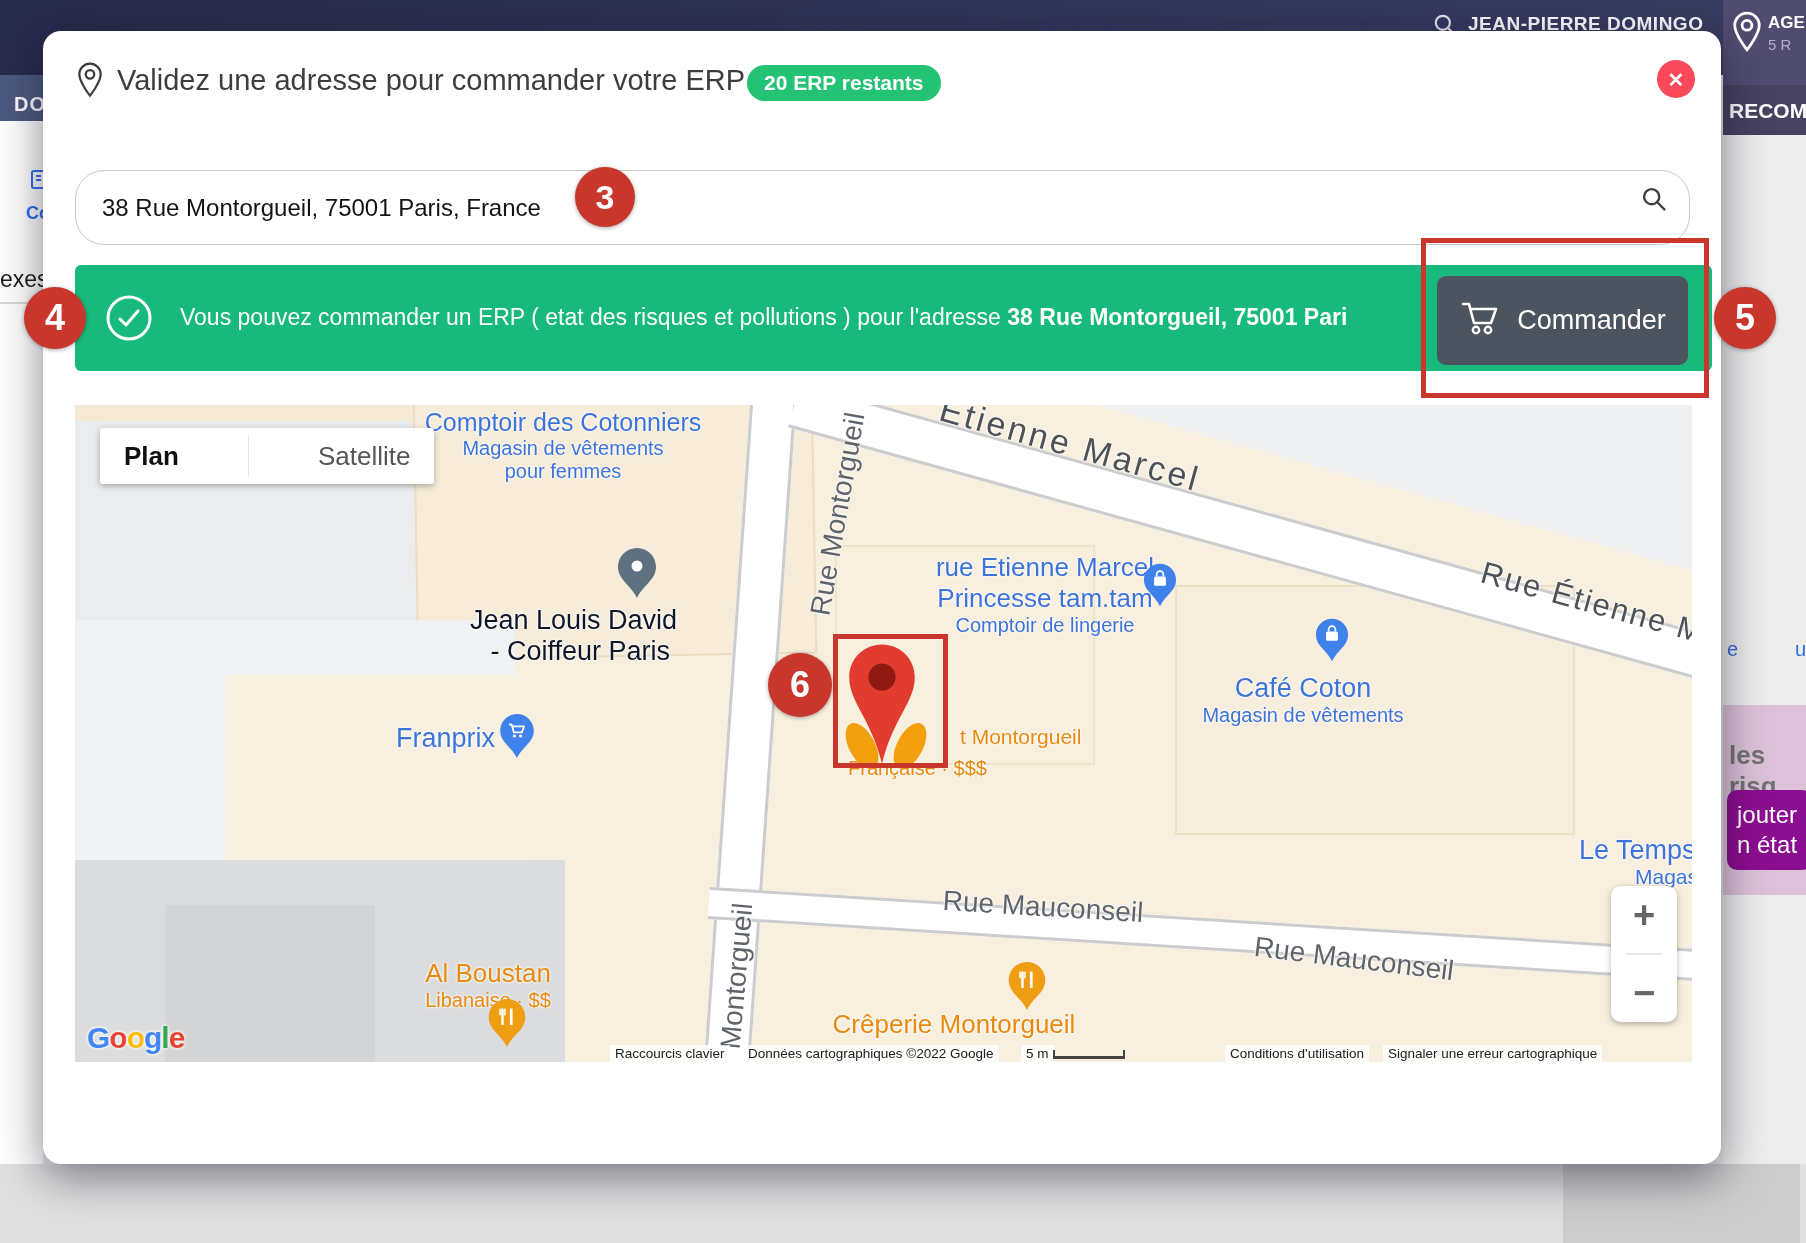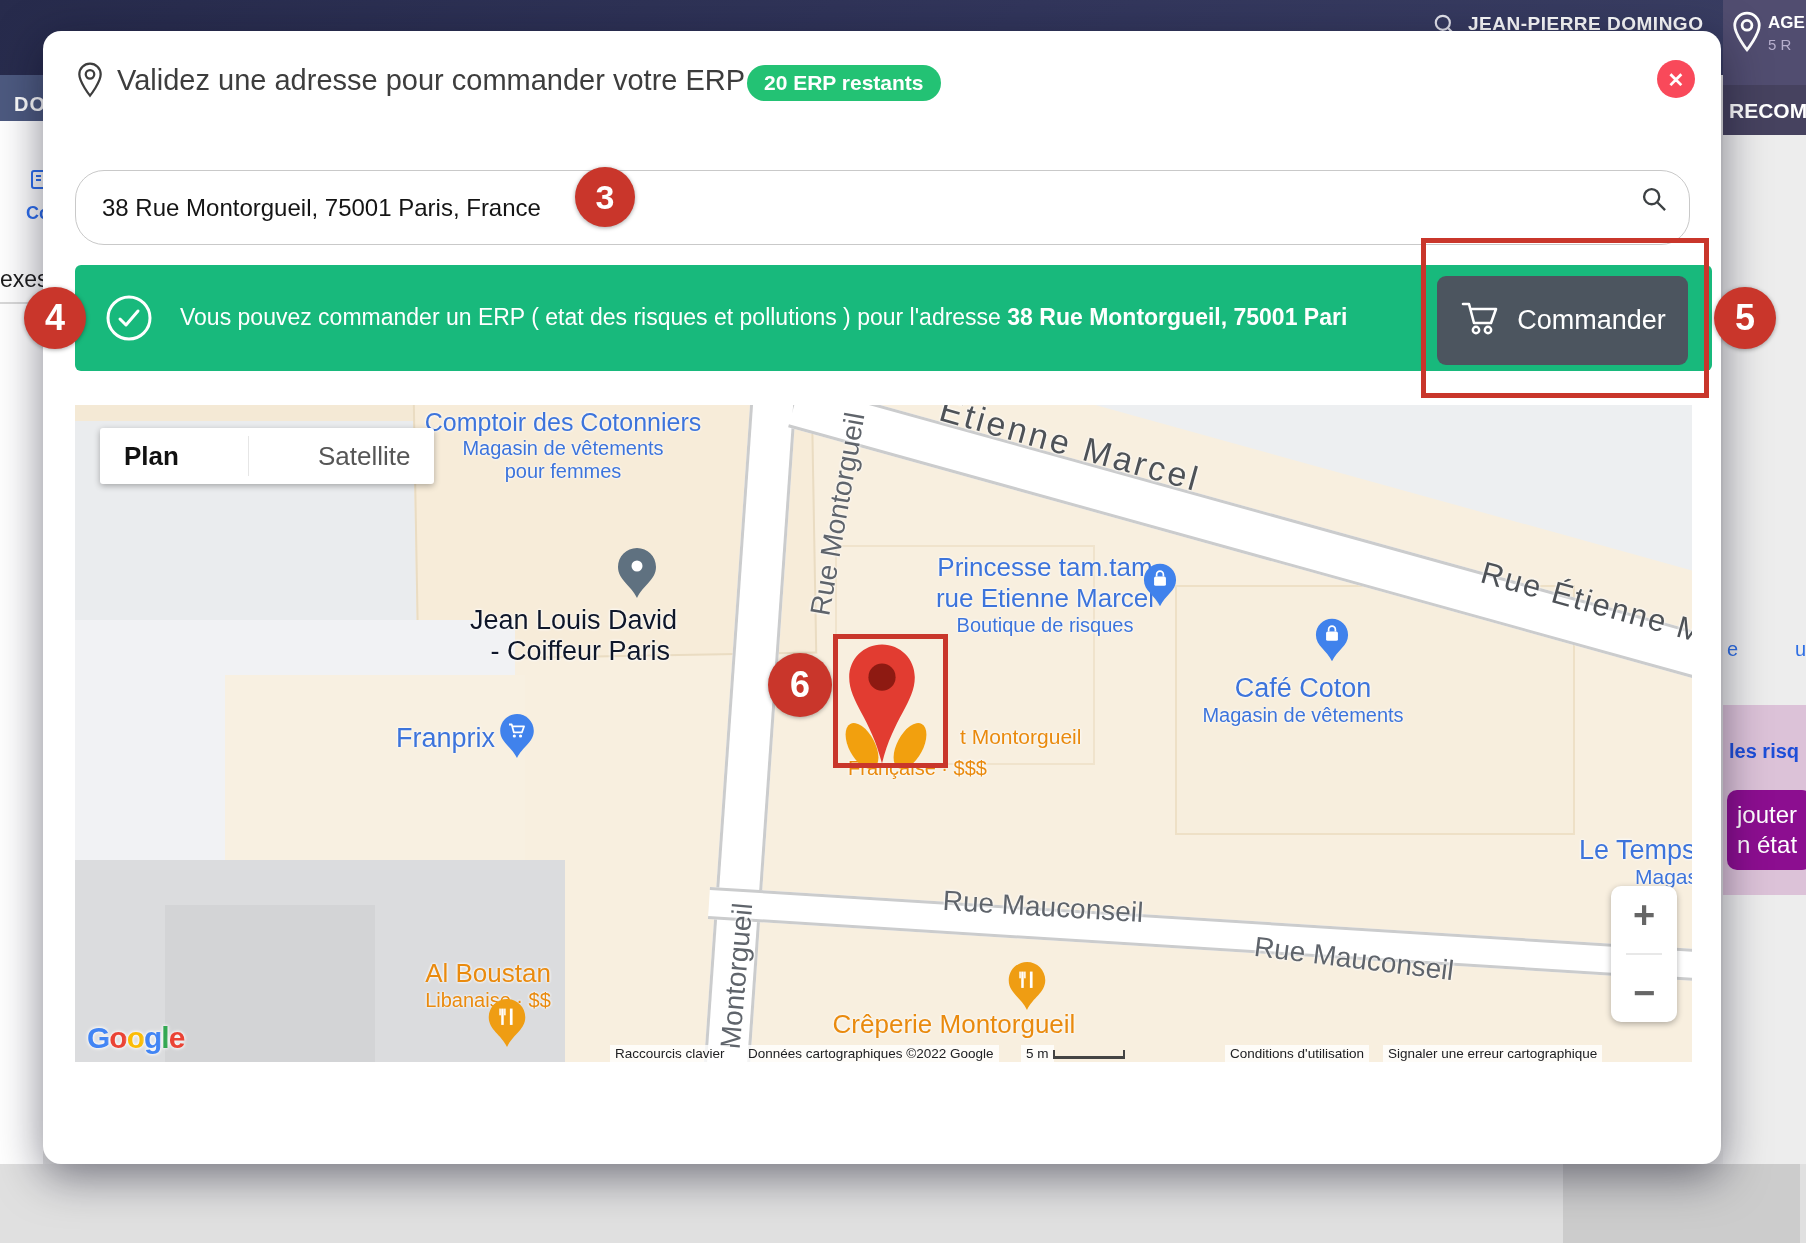--- a/index.html
+++ b/index.html
@@ -8,21 +8,21 @@
   .abs{position:absolute;}
   
   .navbar{left:0;top:0;width:1806px;height:75px;background:linear-gradient(135deg,#272b4c 0%,#32365c 55%,#3a3e63 100%);}
   .band{left:0;top:75px;width:70px;height:46px;background:#4d5a80;}
   .left-sliver{left:0;top:121px;width:43px;height:1043px;background:#ffffff;}
   .topbar-user{color:#fff;font-size:19px;font-weight:bold;letter-spacing:.5px;}
   .rp-top{left:1723px;top:0;width:83px;height:85px;background:#514d70;}
   .rp-recom{left:1723px;top:85px;width:83px;height:50px;background:#46425f;color:#fff;font-weight:bold;font-size:21px;padding:14px 0 0 6px;}
   .rp-body{left:1723px;top:135px;width:83px;height:1108px;background:#ededed;}
   .rp-pink{left:1723px;top:705px;width:83px;height:190px;background:#dcc2d8;}
-  .rp-pink-title{left:1729px;top:740px;color:#1d4ed8;font-weight:bold;font-size:20px;}
+  .rp-pink-title{left:1729px;top:740px;color:#737373;font-weight:bold;font-size:26px;}
   .rp-btn{left:1727px;top:790px;width:85px;height:80px;background:#8c0e90;border-radius:10px;color:#fff;font-size:24px;padding:10px 0 0 10px;line-height:30px;}
   .blue-link{color:#2f6fe4;font-size:20px;}
   .bottom-strip{left:0;top:1164px;width:1806px;height:79px;background:#e0e0e0;}
   .bottom-block{left:1563px;top:1164px;width:237px;height:79px;background:#cccccc;}
   .frag-do{left:14px;top:93px;color:#fff;font-weight:bold;font-size:20px;letter-spacing:1px;}
   .frag-co{left:26px;top:203px;color:#2d6ff0;font-size:18px;font-weight:bold;}
   .frag-exes{left:0px;top:266px;color:#1d1d1d;font-size:23px;}
   .left-divider{left:0;top:302px;width:43px;height:0;border-top:2px solid #d9d9d9;}
   
   .modal{left:43px;top:31px;width:1678px;height:1133px;background:#fff;border-radius:18px;box-shadow:0 12px 45px rgba(10,10,30,.5);}
@@ -206,23 +206,23 @@
       <span class="abs" style="left:424px;top:308px;">
         <svg width="36" height="46" viewBox="0 0 40 52">
             <path d="M20 1C9.5 1 1 9.5 1 20c0 13 13 18 19 31 6-13 19-18 19-31C39 9.5 30.5 1 20 1z" fill="#4082ec"></path>
             <path d="M11 13h3l2.5 9h9l2.5-7H15" fill="none" stroke="#fff" stroke-width="2" stroke-linejoin="round"></path>
             <circle cx="17" cy="26" r="1.8" fill="#fff"></circle>
             <circle cx="24" cy="26" r="1.8" fill="#fff"></circle>
           </svg>
       </span>
 
       <div class="abs poi-blue" style="left:820px;top:147px;width:300px;font-size:26px;">
+        <div>rue Etienne Marcel</div>
         <div>Princesse tam.tam</div>
-        <div>rue Etienne Marcel</div>
-        <div style="font-size:20px;">Boutique de risques</div>
+        <div style="font-size:20px;">Comptoir de lingerie</div>
       </div>
       <span class="abs" style="left:1068px;top:158px;">
         <svg width="34" height="44" viewBox="0 0 40 52">
             <path d="M20 1C9.5 1 1 9.5 1 20c0 13 13 18 19 31 6-13 19-18 19-31C39 9.5 30.5 1 20 1z" fill="#4082ec"></path>
             <rect x="13" y="16" width="14" height="11" rx="2" fill="#fff"></rect>
             <path d="M16 16v-2.5a4 4 0 0 1 8 0V16" fill="none" stroke="#fff" stroke-width="2"></path>
           </svg>
       </span>
 
       <div class="abs poi-blue" style="left:1078px;top:268px;width:300px;font-size:27px;">

